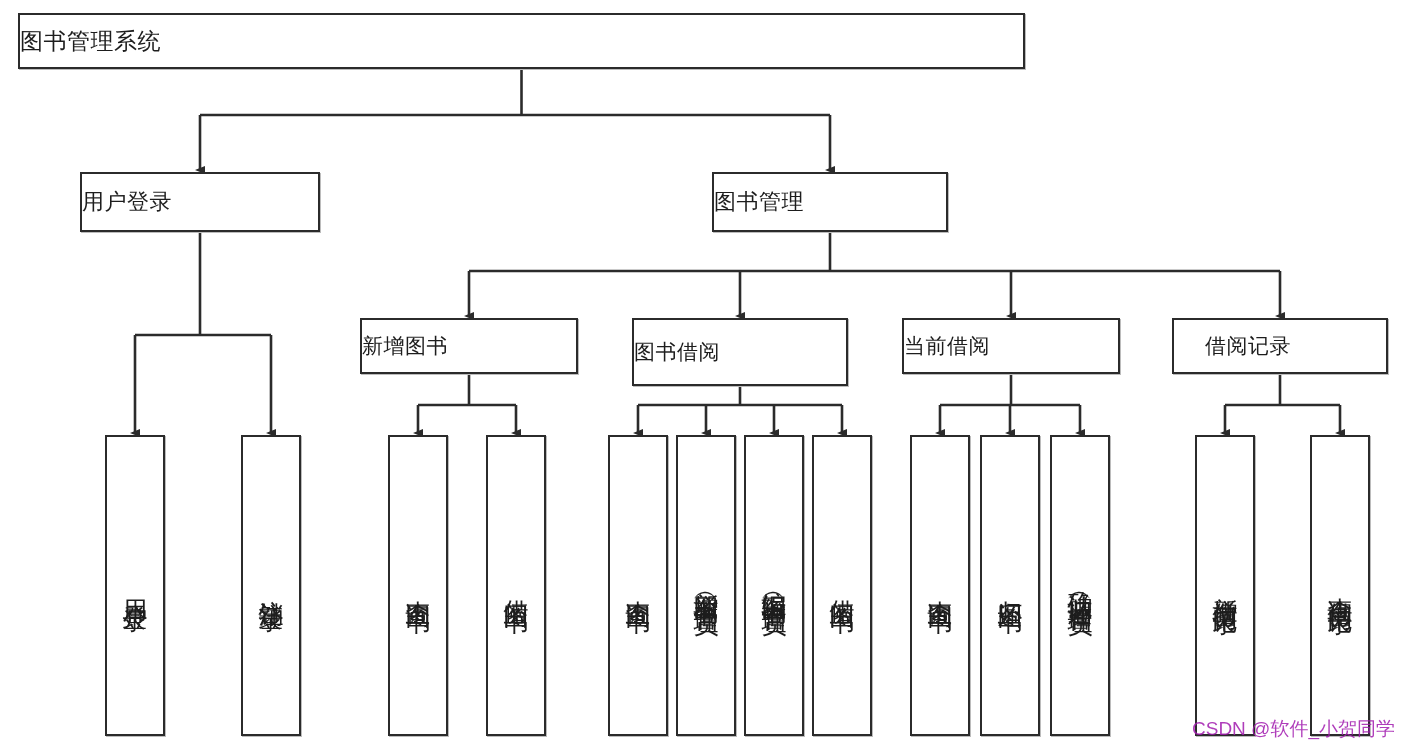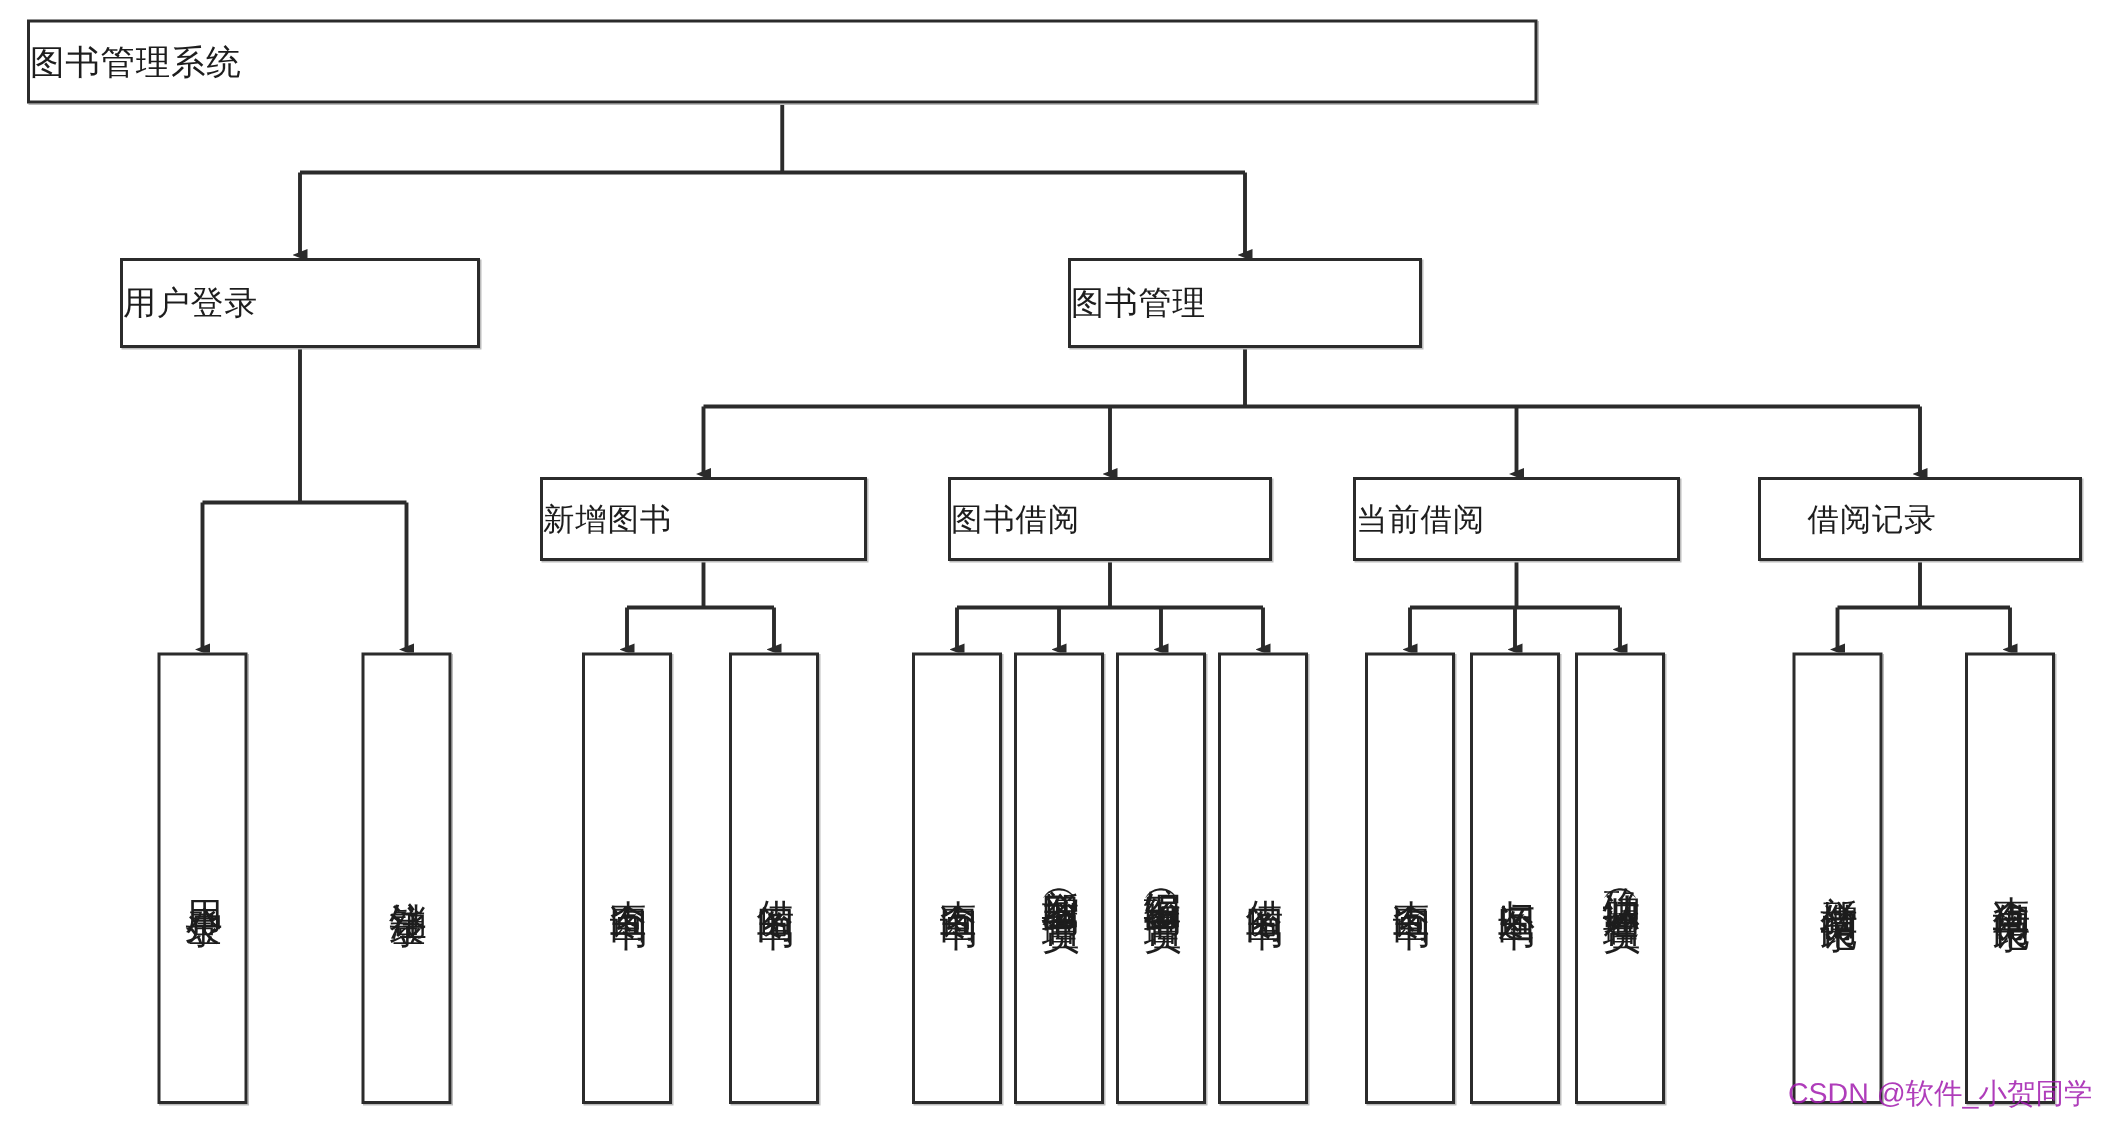--- a/index.html
+++ b/index.html
@@ -102,21 +102,21 @@
       </div>
       <div class="node lvl2" style="left: 80px; top: 172px; width: 240px; height: 60px;">
         <span class="label">用户登录</span>
       </div>
       <div class="node lvl2" style="left: 712px; top: 172px; width: 236px; height: 60px;">
         <span class="label">图书管理</span>
       </div>
       <div class="node lvl3" style="left: 360px; top: 318px; width: 218px; height: 56px;">
         <span class="label">新增图书</span>
       </div>
-      <div class="node lvl3" style="left: 632px; top: 318px; width: 216px; height: 56px;">
+      <div class="node lvl3" style="left: 632px; top: 318px; width: 216px; height: 68px;">
         <span class="label">图书借阅</span>
       </div>
       <div class="node lvl3" style="left: 902px; top: 318px; width: 218px; height: 56px; font-family: Liberation Serif, serif;">
         <span class="label">当前借阅</span>
       </div>
       <div class="node lvl3" style="left: 1172px; top: 318px; width: 216px; height: 56px; padding-left: 31px;">
         <span class="label">借阅记录</span>
       </div>
       <div class="node leaf vertical" style="left: 105px; top: 435px; width: 60px; height: 301px;">
         <span class="label">用户登录</span>

